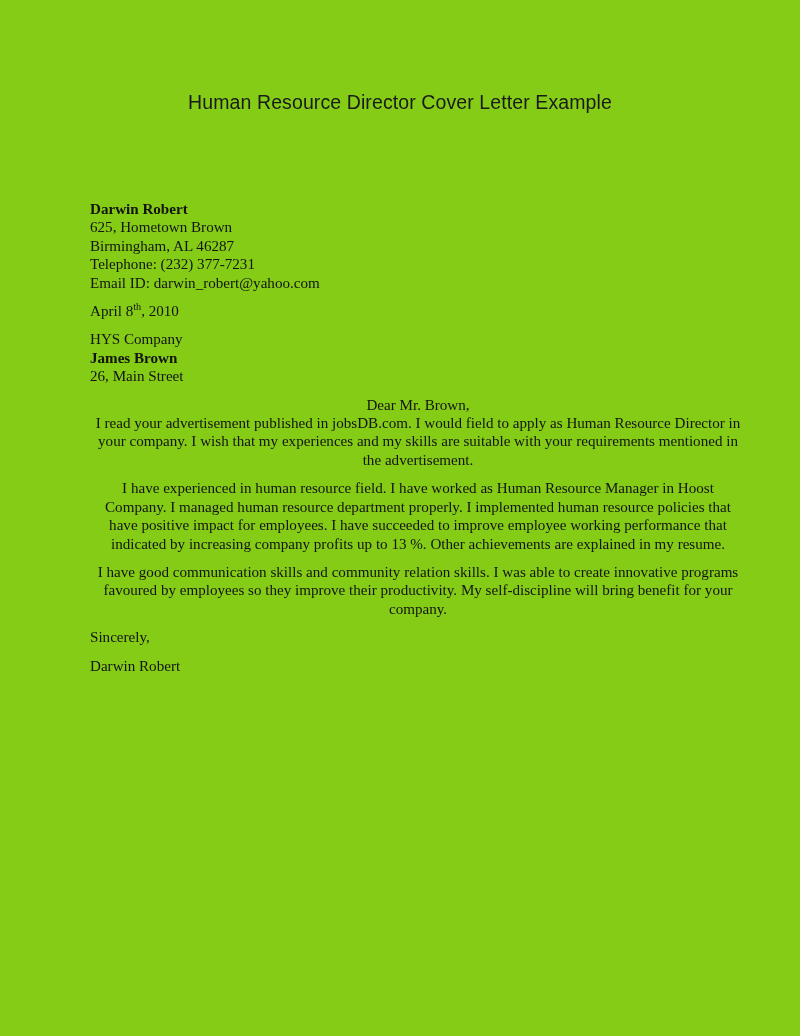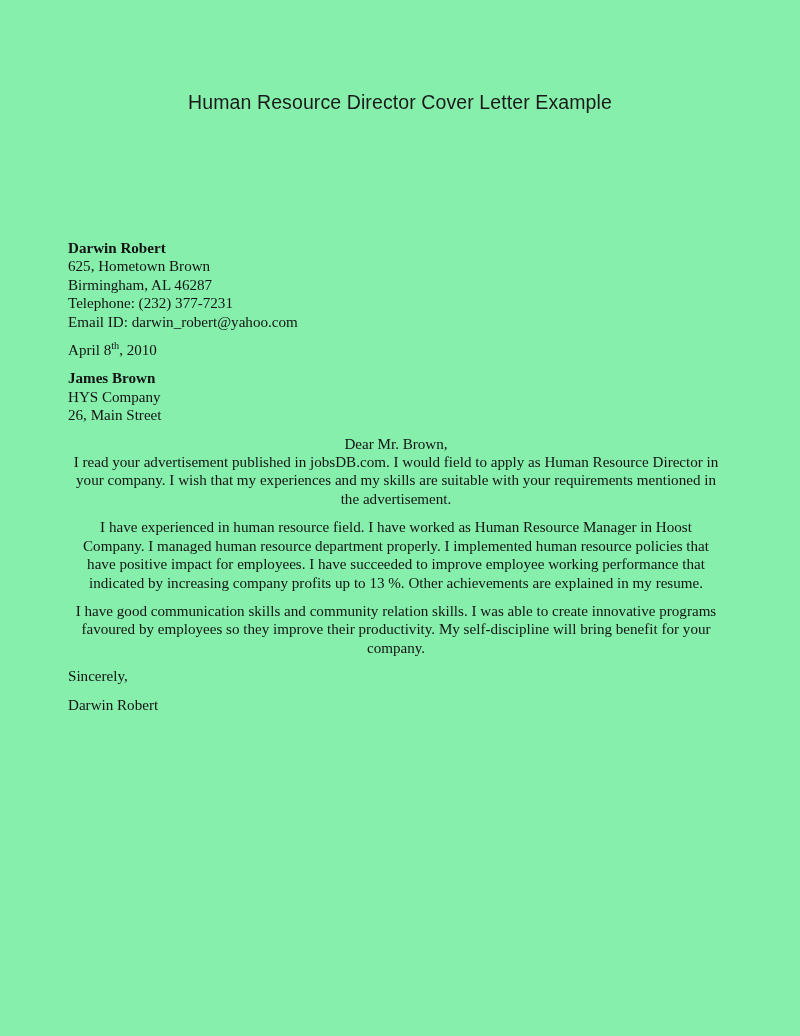--- a/index.html
+++ b/index.html
@@ -16,47 +16,46 @@
     color: #000000;
     -webkit-font-smoothing: antialiased;
   }
 
   .page {
     position: absolute;
     left: 0;
     top: 0;
     width: 800px;
     height: 1036px;
-    background: #86efac;
+    background: #84cc16;
   }
 
   .doc-title {
     position: absolute;
     left: 0;
     top: 90px;
     width: 800px;
     text-align: center;
     font-family: "Liberation Sans", "DejaVu Sans", sans-serif;
     font-size: 19.5px;
     font-weight: 400;
     letter-spacing: 0.1px;
     color: #1a1a1a;
     line-height: 24px;
   }
 
   .letter-body {
     position: absolute;
-    left: 68px;
+    left: 90px;
     top: 200px;
     width: 656px;
     font-size: 15.1px;
     line-height: 18.4px;
     color: #131313;
     text-align: left;
-    margin-top: 39px;
   }
 
   .block {
     margin: 0 0 0 0;
   }
 
   .block.sender   { margin-bottom: 10px; }
   .block.date     { margin-bottom: 10px; }
   .block.recipient{ margin-bottom: 10px; }
 
@@ -108,22 +107,22 @@
       <span class="line">Birmingham, AL 46287</span>
       <span class="line">Telephone: (232) 377-7231</span>
       <span class="line">Email ID: darwin_robert@yahoo.com</span>
     </div>
 
     <div class="block date">
       <span class="line"><span>April 8</span><sup>th</sup><span>, 2010</span></span>
     </div>
 
     <div class="block recipient">
+      <span class="line">HYS Company</span>
       <span class="line name-bold">James Brown</span>
-      <span class="line">HYS Company</span>
       <span class="line">26, Main Street</span>
     </div>
 
     <div class="para salutation-group">
       <span class="salutation">Dear Mr. Brown,</span>
       <span>I read your advertisement published in jobsDB.com. I would field to apply as Human Resource Director in your company. I wish that my experiences and my skills are suitable with your requirements mentioned in the advertisement.</span>
     </div>
 
     <p class="para">I have experienced in human resource field. I have worked as Human Resource Manager in Hoost Company. I managed human resource department properly. I implemented human resource policies that have positive impact for employees. I have succeeded to improve employee working performance that indicated by increasing company profits up to 13 %. Other achievements are explained in my resume.</p>
 

